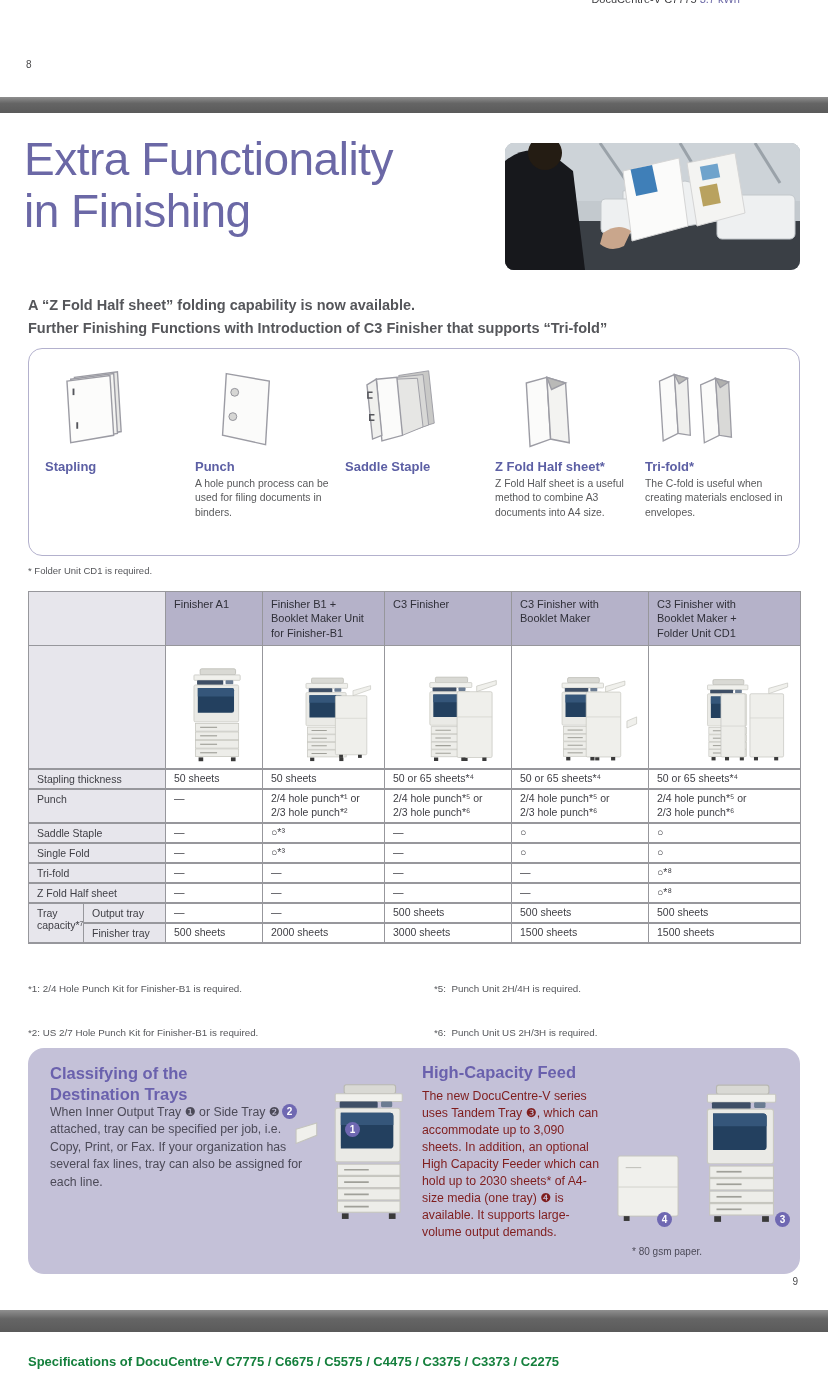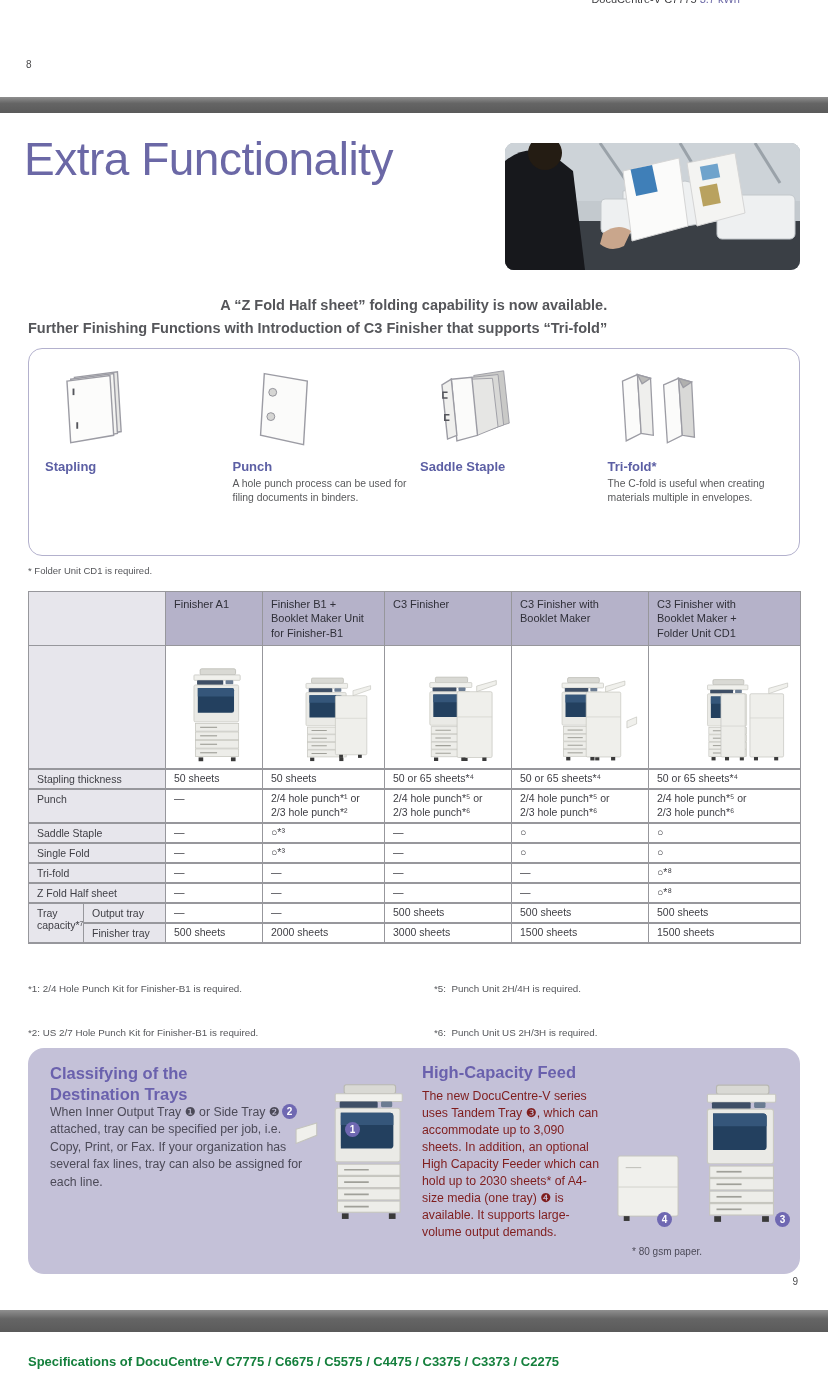--- a/index.html
+++ b/index.html
@@ -11,21 +11,21 @@
   
   .top-cut{top:-7px;right:88px;font-size:11px;color:#3d3d40;white-space:nowrap;}
   .top-cut .kwh{color:#6b68a6;}
   .pagenum{font-size:10px;color:#4a4a4c;}
   .bar{left:0;width:828px;background:linear-gradient(180deg,#8f8f8f 0%,#656565 40%,#5a5a5a 100%);}
   .bar-top{top:97px;height:16px;}
   .bar-bot{top:1310px;height:22px;}
   
   .title{left:24px;top:134px;font-size:46px;line-height:1.12;color:#6b68a6;letter-spacing:-0.5px;}
   .photo{left:505px;top:143px;width:295px;height:127px;border-radius:9px;overflow:hidden;background:#b9bfc4;}
-  .subtitle{left:28px;top:294px;font-size:14.5px;font-weight:bold;color:#55565a;line-height:1.6;text-align:right;}
+  .subtitle{left:28px;top:294px;font-size:14.5px;font-weight:bold;color:#55565a;line-height:1.6;}
   
   .featurebox{
     left:28px;top:348px;width:772px;height:208px;box-sizing:border-box;
     border:1.5px solid #b3b1cd;border-radius:14px;display:flex;padding:16px 16px 10px;gap:12px;
   }
   .feat{flex:1;min-width:0;}
   .feat .ic{height:92px;display:flex;align-items:center;}
   .feat h3{margin:2px 0 3px;font-size:13px;color:#5c5fa4;}
   .feat p{margin:0;font-size:10.4px;line-height:1.38;color:#58595b;}
   .feat-foot{left:28px;top:565px;font-size:9.5px;color:#55565a;}
@@ -115,20 +115,21 @@
 
 <div class="abs top-cut">
   <span>DocuCentre-V C7775</span>
   <span class="kwh">3.7 kWh</span>
 </div>
 <div class="abs pagenum" style="left:26px;top:59px;">8</div>
 <div class="abs bar bar-top"></div>
 
 <div class="abs title">
   <div>Extra Functionality</div>
+  <div>in Finishing</div>
 </div>
 <div class="abs photo">
   <svg viewBox="0 0 295 127" width="295" height="127">
     <rect width="295" height="127" fill="#c3c9ce"></rect>
     <rect x="0" y="0" width="295" height="58" fill="#cdd3d8"></rect>
     <g stroke="#9aa2a9" stroke-width="3">
       <line x1="95" y1="0" x2="135" y2="58"></line>
         <line x1="175" y1="0" x2="205" y2="50"></line>
         <line x1="250" y1="0" x2="275" y2="40"></line>
     </g>
@@ -199,32 +200,45 @@
           <path d="M26 26 h-5 v6 h5"></path>
             <path d="M28 50 h-5 v6 h5"></path>
         </g>
       </svg>
     </div>
     <h3>Saddle Staple</h3>
   </div>
   <div class="feat">
     <div class="ic">
       <svg viewBox="0 0 100 92" width="100" height="86">
+        <g stroke="#9c9ca4" stroke-width="1.5">
+          <polygon points="30,16 52,10 56,76 34,84" fill="#fbfbfa"></polygon>
+          <polygon points="52,10 72,16 76,80 56,76" fill="#f3f3f1"></polygon>
+          <polygon points="52,10 72,16 57,23" fill="#b9b9b7"></polygon>
+        </g>
+      </svg>
+    </div>
+    <h3>Z Fold Half sheet*</h3>
+    <p>Z Fold Half sheet is a useful method to combine A3 documents into A4 size.</p>
+  </div>
+  <div class="feat">
+    <div class="ic">
+      <svg viewBox="0 0 100 92" width="100" height="86">
         <g stroke="#9c9ca4" stroke-width="1.4">
           <polygon points="12,14 28,7 32,70 16,78" fill="#fbfbfa"></polygon>
           <polygon points="28,7 42,11 45,72 32,70" fill="#efefed"></polygon>
           <polygon points="28,7 42,11 33,17" fill="#b9b9b7"></polygon>
           <polygon points="56,18 72,11 76,72 60,80" fill="#fbfbfa"></polygon>
           <polygon points="72,11 86,15 89,74 76,72" fill="#d9d9d7"></polygon>
           <polygon points="72,11 86,15 77,21" fill="#b0b0ae"></polygon>
         </g>
       </svg>
     </div>
     <h3>Tri-fold*</h3>
-    <p>The C-fold is useful when creating materials multiple in envelopes.</p>
+    <p>The C-fold is useful when creating materials enclosed in envelopes.</p>
   </div>
 </div>
 <div class="abs feat-foot">* Folder Unit CD1 is required.</div>
 
 <table class="abs cmp">
   <colgroup>
     <col style="width:55px">
       <col style="width:82px">
       <col style="width:97px">
       <col style="width:122px">

